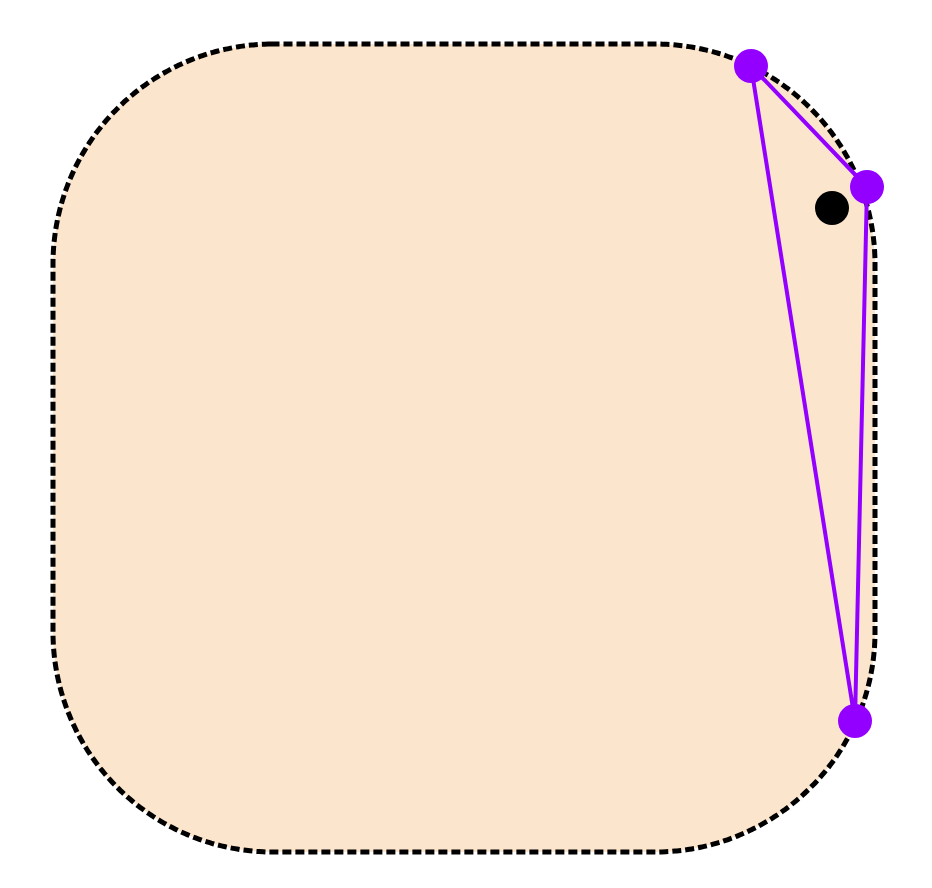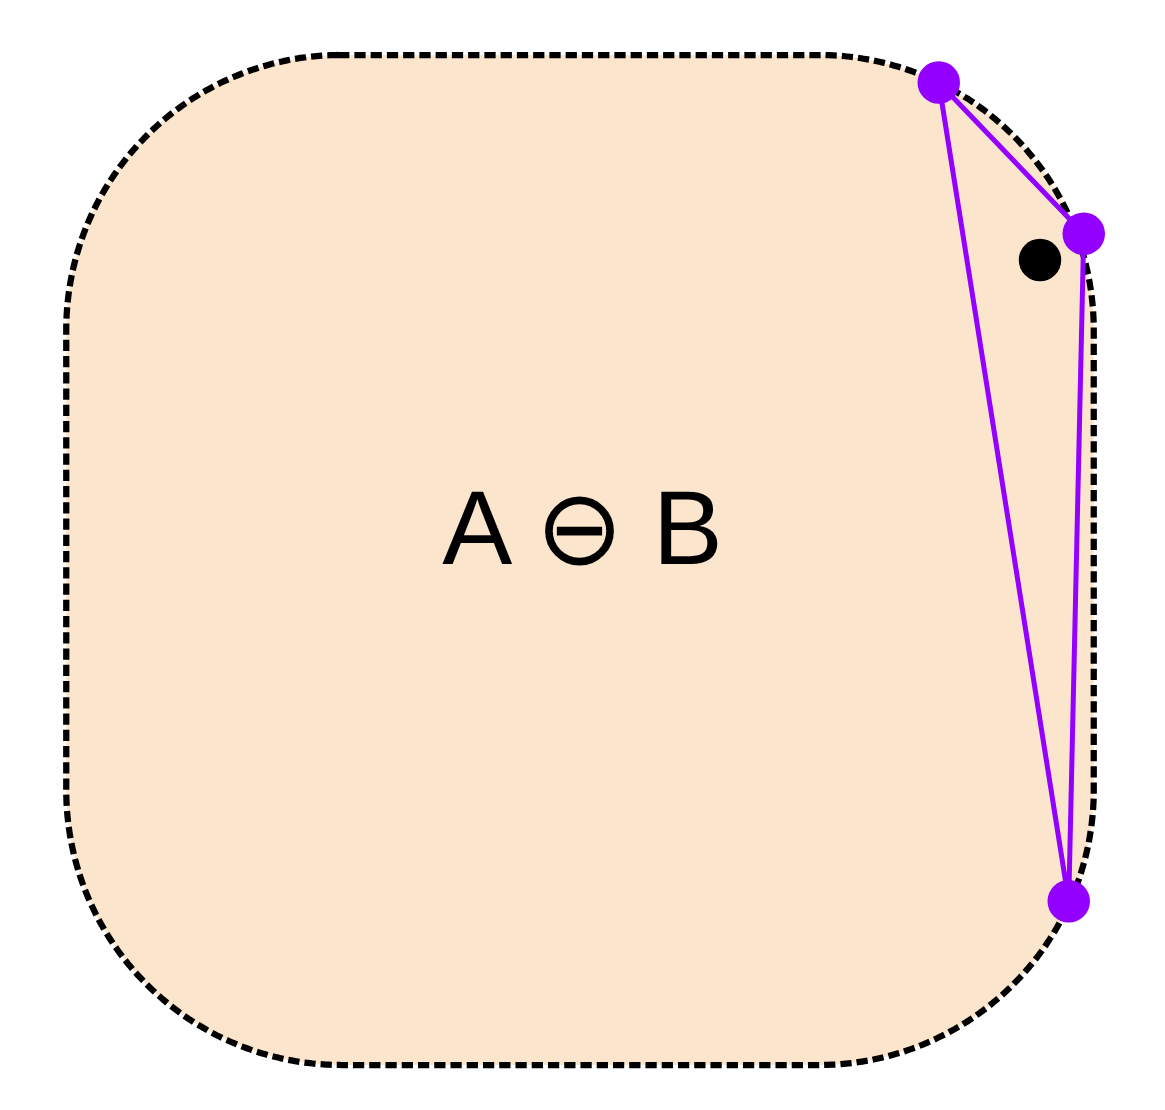--- a/index.html
+++ b/index.html
@@ -44,14 +44,13 @@
     <rect id="region" fill="#fbe5cd" stroke="#000000" stroke-width="5" stroke-dasharray="4 9" stroke-linecap="square" x="53" y="44" width="822" height="808" rx="220" ry="220"></rect>
     <polygon id="triangle" fill="none" stroke="#9400ff" stroke-linejoin="round" points="751,66 867,187 855,721" stroke-width="4"></polygon>
     <circle id="point" fill="#000000" cx="832" cy="208" r="17"></circle>
     <g id="vertices">
         <circle cx="751" cy="66" r="17" fill="#9400ff"></circle>
         <circle cx="867" cy="187" r="17" fill="#9400ff"></circle>
         <circle cx="855" cy="721" r="17" fill="#9400ff"></circle>
       </g>
   </svg>
 
-  <div class="region-label">A ⊖ B</div>
 </div>
 
 </body></html>

